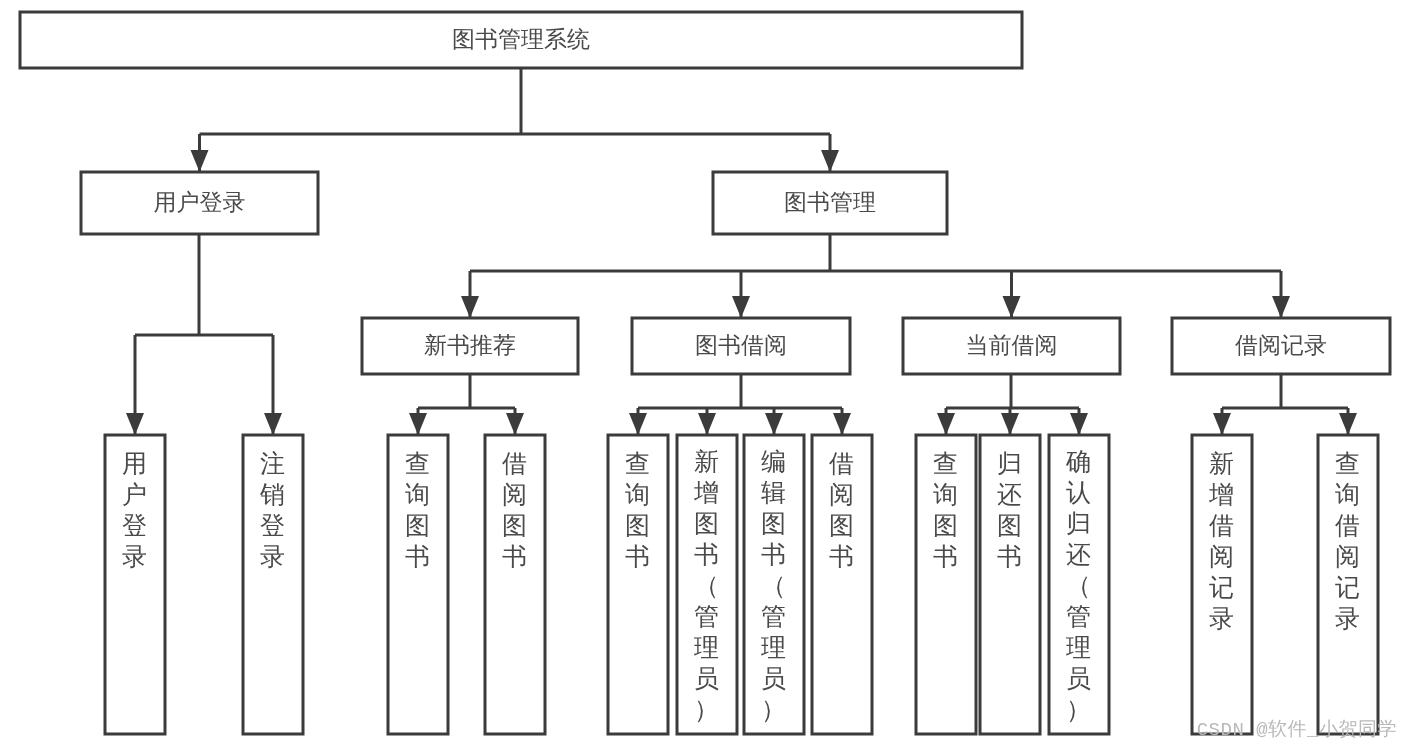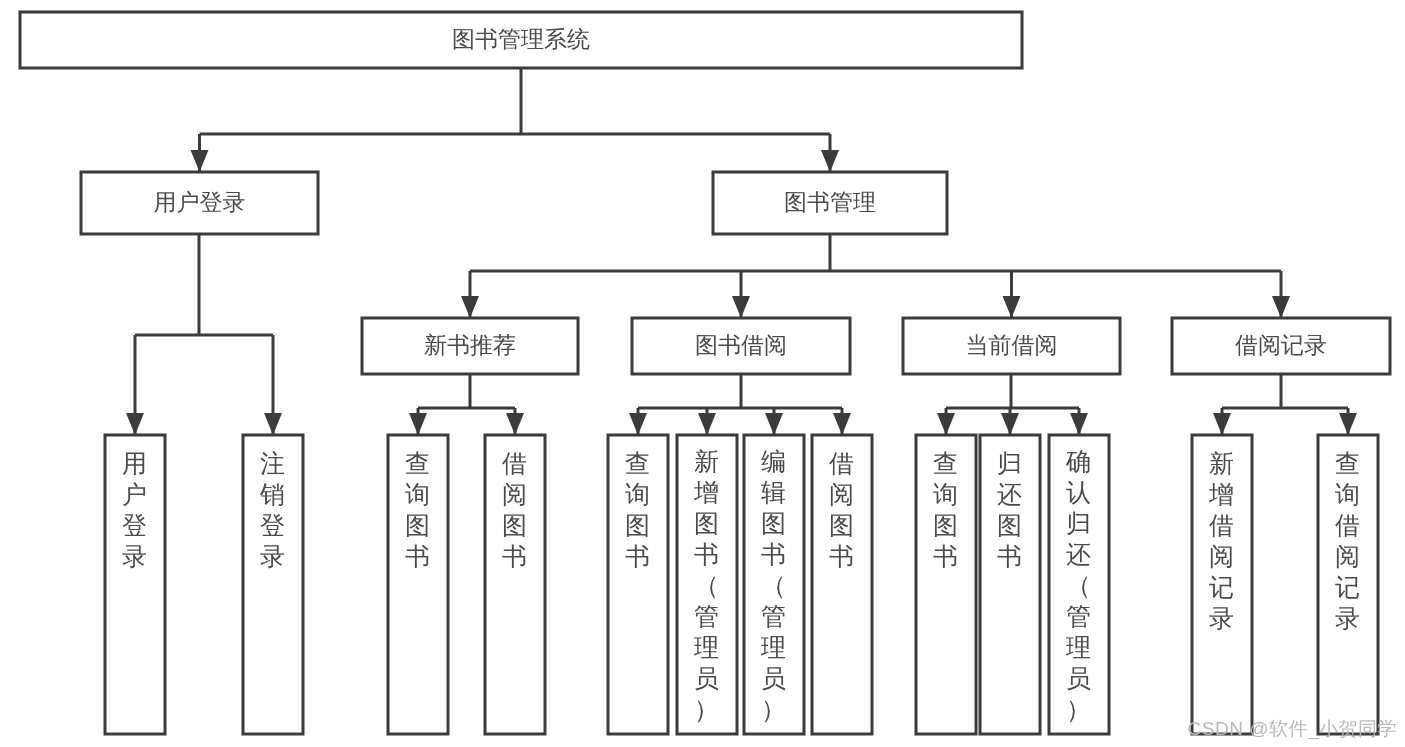--- a/index.html
+++ b/index.html
@@ -51,21 +51,21 @@
     white-space: pre;
   }
   .node-label.vertical {
     font-size: 25px;
     letter-spacing: 1px;
   }
   .watermark {
     position: absolute;
     right: 8px;
     bottom: 5px;
-    font-family: Liberation Sans, sans-serif;
+    font-family: Liberation Mono, monospace;
     font-size: 19px;
     color: #b9b9b9;
     letter-spacing: 0.5px;
     pointer-events: none;
     user-select: none;
   }
 </style>
 </head>
 <body>
 

